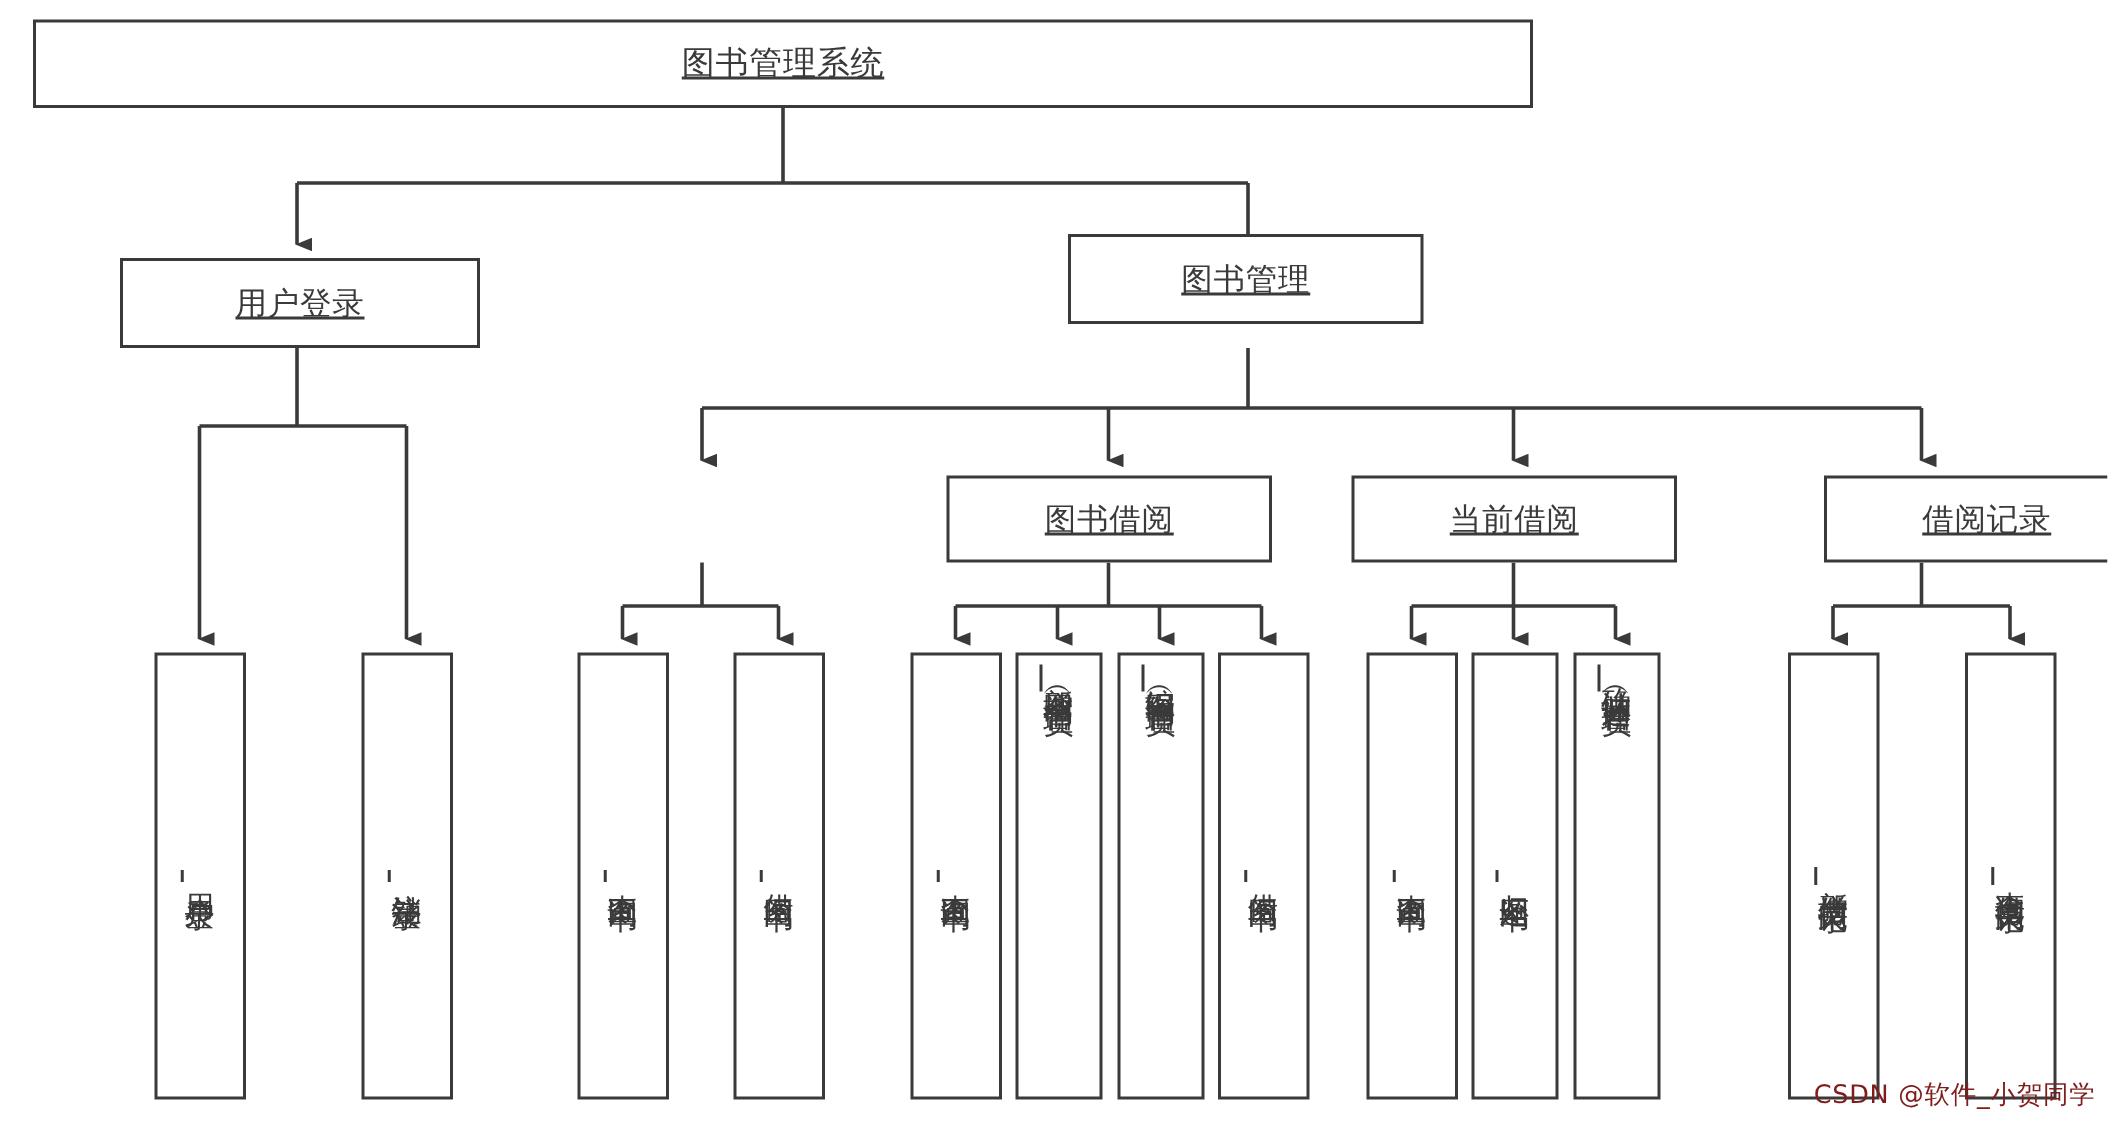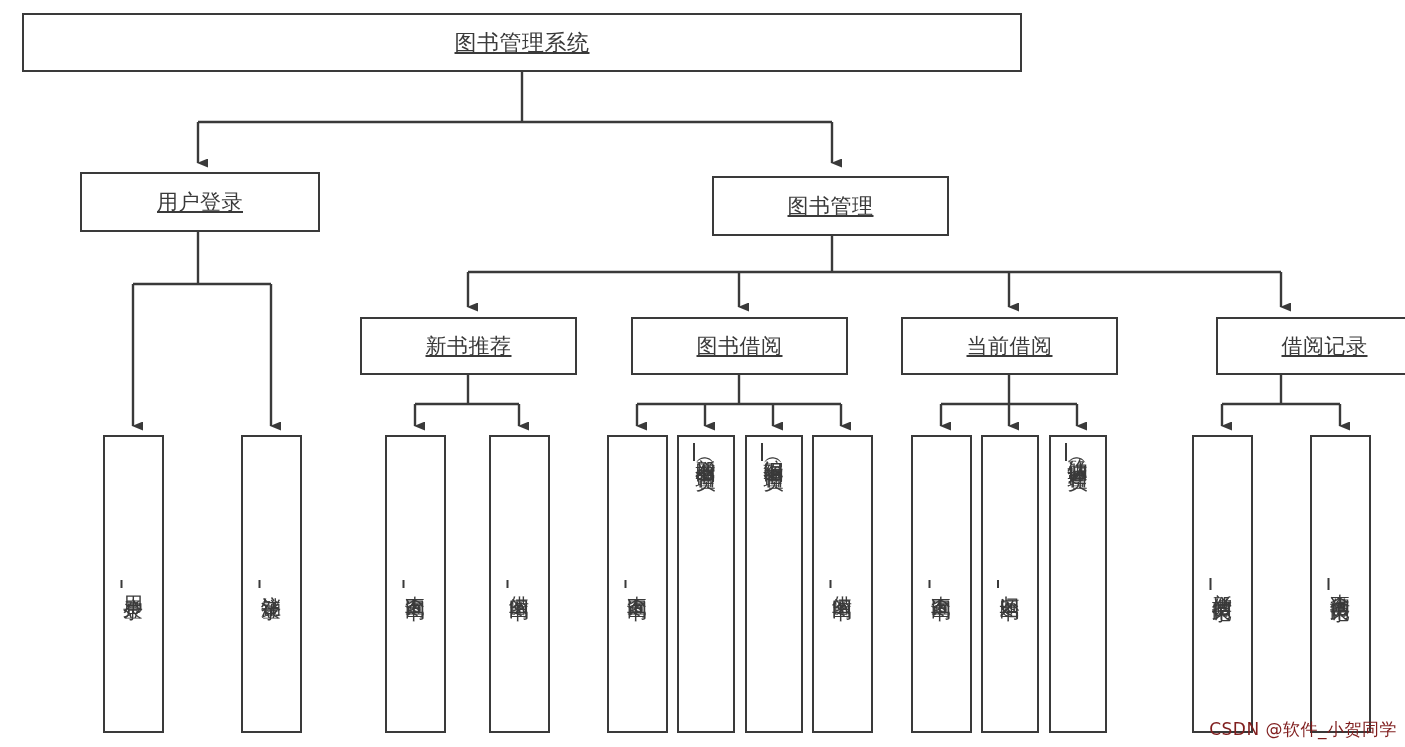--- a/index.html
+++ b/index.html
@@ -140,27 +140,24 @@
   </svg>
 
   <div class="node horiz root" style="left:22px; top:13px; width:1000px; height:59px;">
     <span class="node-label">图书管理系统</span>
   </div>
 
   <div class="node horiz" style="left:80px; top:172px; width:240px; height:60px;">
     <span class="node-label">用户登录</span>
   </div>
 
-  <div class="node horiz" style="left:712px; top:176px; width:237px; height:60px;">
+  <div class="node horiz" style="left:712px; top:156px; width:237px; height:60px;">
     <span class="node-label">图书管理</span>
   </div>
 
-  <div class="node horiz" style="left:360px; top:317px; width:217px; height:58px;">
-    <span class="node-label">新书推荐</span>
-  </div>
 
   <div class="node horiz" style="left:901px; top:317px; width:217px; height:58px;">
     <span class="node-label">当前借阅</span>
   </div>
 
   <div class="node horiz" style="left:631px; top:317px; width:217px; height:58px;">
     <span class="node-label">图书借阅</span>
   </div>
 
   <div class="node horiz" style="left:1172px; top:317px; width:217px; height:58px;margin-left:44px;">

